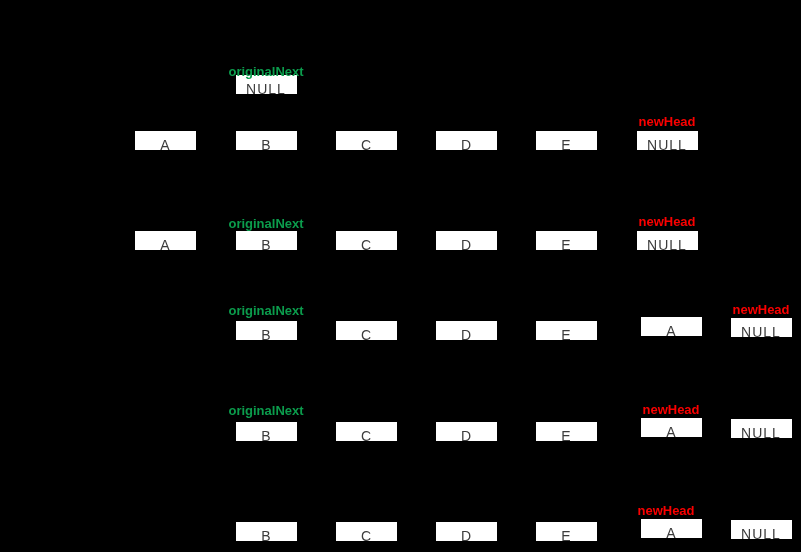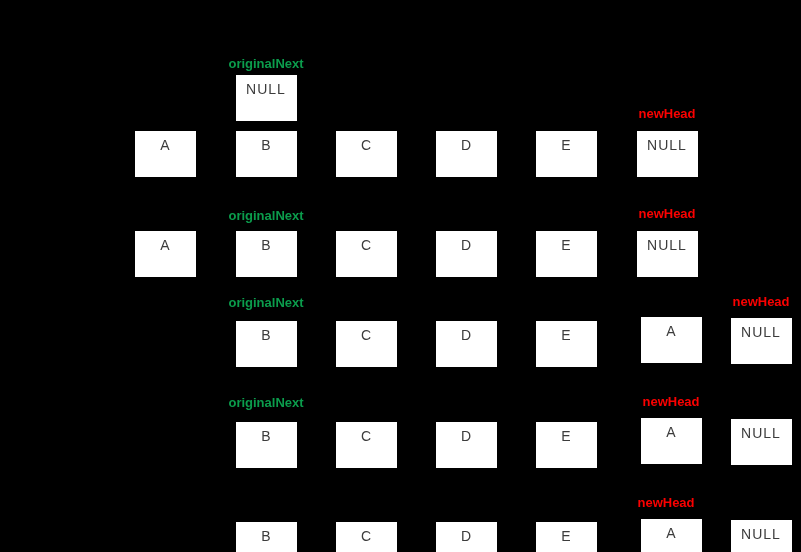--- a/index.html
+++ b/index.html
@@ -12,36 +12,37 @@
     width: 801px;
     height: 552px;
     background: #000000;
     overflow: hidden;
     font-family: "Liberation Sans", sans-serif;
   }
   .step-row { position: absolute; inset: 0; }
   .box {
     position: absolute;
     width: 61px;
-    height: 46px;
+    height: 19px;
     background: #ffffff;
     color: #3c3c3c;
     font-size: 14px;
     line-height: 29px;
     text-align: center;
     box-sizing: border-box;
   }
   .box.null { letter-spacing: 1px; }
   .ptr {
     position: absolute;
     font-size: 13px;
     line-height: 13px;
     font-weight: bold;
     white-space: nowrap;
     transform: translateX(-50%);
+    margin-top: 8px;
   }
 </style>
 </head>
 <body>
 
 <div id="canvas" style="background: rgb(0, 0, 0);">
     <div class="step-row">
       <div class="box" style="left: 134.5px; top: 131px; background: rgb(255, 255, 255); color: rgb(60, 60, 60);">A</div>
       <div class="box" style="left: 235.5px; top: 131px; background: rgb(255, 255, 255); color: rgb(60, 60, 60);">B</div>
       <div class="box" style="left: 335.5px; top: 131px; background: rgb(255, 255, 255); color: rgb(60, 60, 60);">C</div>

